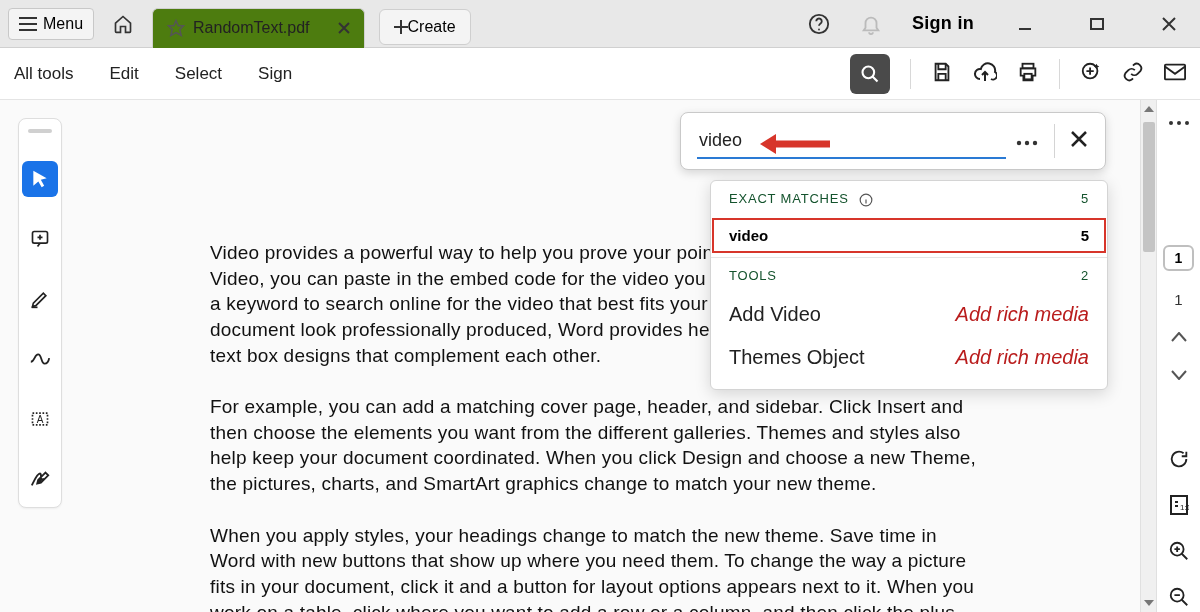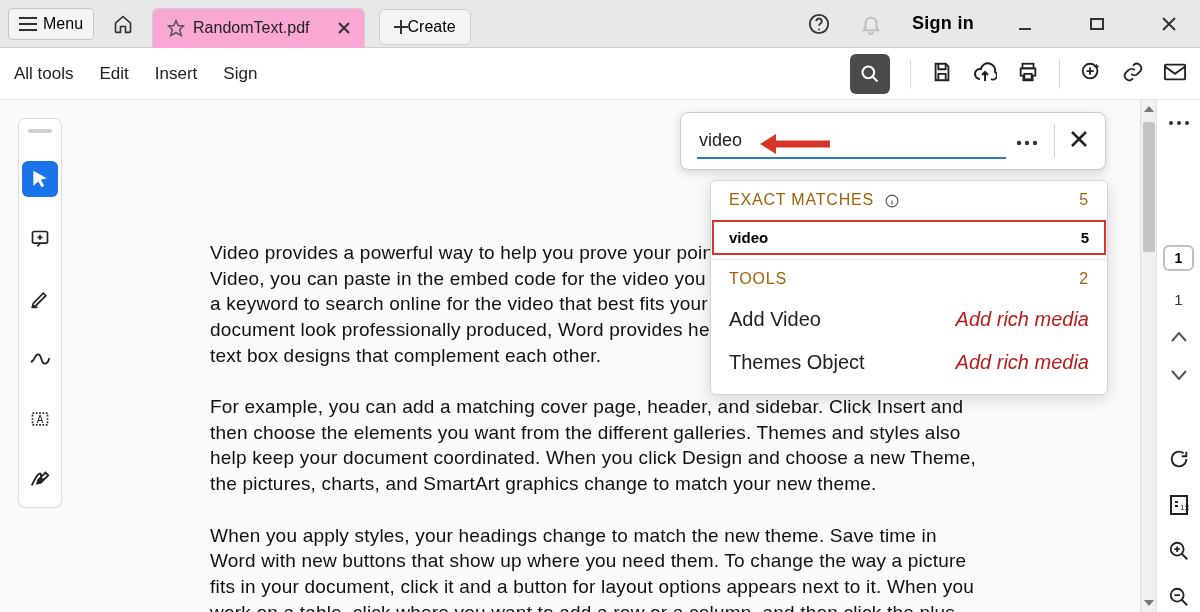--- a/index.html
+++ b/index.html
@@ -3,30 +3,30 @@
 <meta charset="utf-8">
 <style>
 * { margin: 0; padding: 0; box-sizing: border-box; font-family: Arial, Helvetica, sans-serif; }
 body { width: 1200px; height: 612px; overflow: hidden; background: #fff; position: relative; }
 
 
 .titlebar { height: 48px; background: #e8e8e8; display: flex; align-items: center; border-bottom: 1px solid #d0d0d0; }
 .titlebar .left { display: flex; align-items: center; gap: 8px; padding-left: 8px; }
 .hamburger-box { display: flex; align-items: center; gap: 6px; padding: 6px 10px; border: 1px solid #c8c8c8; border-radius: 4px; background: #f4f4f4; cursor: pointer; }
 .icon { display: inline-flex; align-items: center; justify-content: center; }
-.tab { display: flex; align-items: center; gap: 8px; height: 40px; padding: 0 14px; background: #f9a8d4; border-radius: 6px 6px 0 0; margin-top: 8px; border: 1px solid #d0d0d0; border-bottom: none; }
+.tab { display: flex; align-items: center; gap: 8px; height: 40px; padding: 0 14px; background: #4d7c0f; border-radius: 6px 6px 0 0; margin-top: 8px; border: 1px solid #d0d0d0; border-bottom: none; }
 .tab .close { margin-left: 20px; }
 .createbtn { display: flex; align-items: center; height: 36px; padding: 0 14px; background: #f4f4f4; border: 1px solid #cfcfcf; border-radius: 6px; margin-left: 6px; margin-top: 6px; cursor: pointer; }
 .titlebar .right { margin-left: auto; display: flex; align-items: center; gap: 30px; padding-right: 10px; }
 .winbtn { width: 42px; height: 40px; display: flex; align-items: center; justify-content: center; cursor: pointer; }
 .signin { font-weight: 700; font-size: 18px; letter-spacing: .3px; cursor: pointer; }
 
 
 .toolrow { height: 52px; background: #fff; border-bottom: 1px solid #e4e4e4; display: flex; align-items: center; padding: 0 14px; }
-.toolrow .menus { display: flex; gap: 26px; font-size: 17px; color: #222; }
+.toolrow .menus { display: flex; gap: 36px; font-size: 17px; color: #222; }
 .toolrow .menus span { cursor: pointer; }
 .toolrow .right { margin-left: auto; display: flex; align-items: center; gap: 20px; }
 .findbtn { width: 40px; height: 40px; background: #4a4a4a; border-radius: 6px; display: flex; align-items: center; justify-content: center; cursor: pointer; }
 .toolrow .right .sep { width: 1px; height: 30px; background: #d8d8d8; }
 .tool-icon { cursor: pointer; }
 
 
 .mainwrap { position: absolute; top: 100px; left: 0; right: 0; bottom: 0; background: #f5f5f5; }
 .doc-scroll { position: absolute; top: 0; left: 0; right: 60px; bottom: 0; overflow: hidden; background: #fafafa; }
 
@@ -55,21 +55,21 @@
 
 .findbar { position: absolute; top: 112px; left: 680px; width: 426px; height: 58px; background: #fff; border: 1px solid #c9c9c9; border-radius: 8px; box-shadow: 0 3px 10px rgba(0,0,0,.15); display: flex; align-items: center; padding: 0 8px 0 16px; }
 .findinput { flex: 1; border: none; outline: none; font-size: 18px; color: #222; border-bottom: 2px solid #2a7ad4; padding: 6px 2px; }
 .arrow-annot { position: absolute; top: 132px; left: 760px; pointer-events: none; }
 .finddots { padding: 0 10px; cursor: pointer; }
 .findsep { width: 1px; height: 34px; background: #d4d4d4; margin: 0 6px; }
 .findclose { padding: 0 10px; cursor: pointer; }
 
 .dropdown { position: absolute; top: 180px; left: 710px; width: 398px; background: #fff; border: 1px solid #d4d4d4; border-radius: 6px; box-shadow: 0 4px 16px rgba(0,0,0,.15); padding-bottom: 10px; }
 .drow { display: flex; align-items: center; justify-content: space-between; padding: 10px 18px; font-size: 15px; }
-.drow.header { color: #a16207; font-size: 16px; letter-spacing: .8px; }
+.drow.header { color: #14532d; font-size: 13px; letter-spacing: .8px; }
 .drow.hl { outline: 2px solid #d7352a; outline-offset: -3px; font-weight: 700; }
 .drow.sep { border-top: 1px solid #e4e4e4; margin-top: 3px; padding-top: 10px; }
 .drow .hint { color: #b91c1c; font-style: italic; font-weight: 400; }
 .drow.tool { font-size: 20px; cursor: pointer; }
 .drow.tool .name { color: #222; }
 
 .more-menu { position: absolute; right: 8px; top: 130px; cursor: pointer; }
 </style>
 </head>
 <body>
@@ -140,21 +140,21 @@
           <path d="M1 1l12 12M13 1L1 13" stroke="#333" stroke-width="2"></path>
         </svg>
       </div>
   </div>
 </div>
 
 <div class="toolrow">
   <div class="menus">
     <span>All tools</span>
     <span>Edit</span>
-    <span>Insert</span>
+    <span>Select</span>
     <span>Sign</span>
   </div>
   <div class="right">
     <div class="findbtn">
       <svg width="20" height="20" viewBox="0 0 24 24" fill="none" stroke="#fff" stroke-width="2.5">
           <circle cx="10" cy="10" r="7"></circle>
           <path d="M21 21l-6-6"></path>
         </svg>
     </div>
     <div class="sep"></div>

